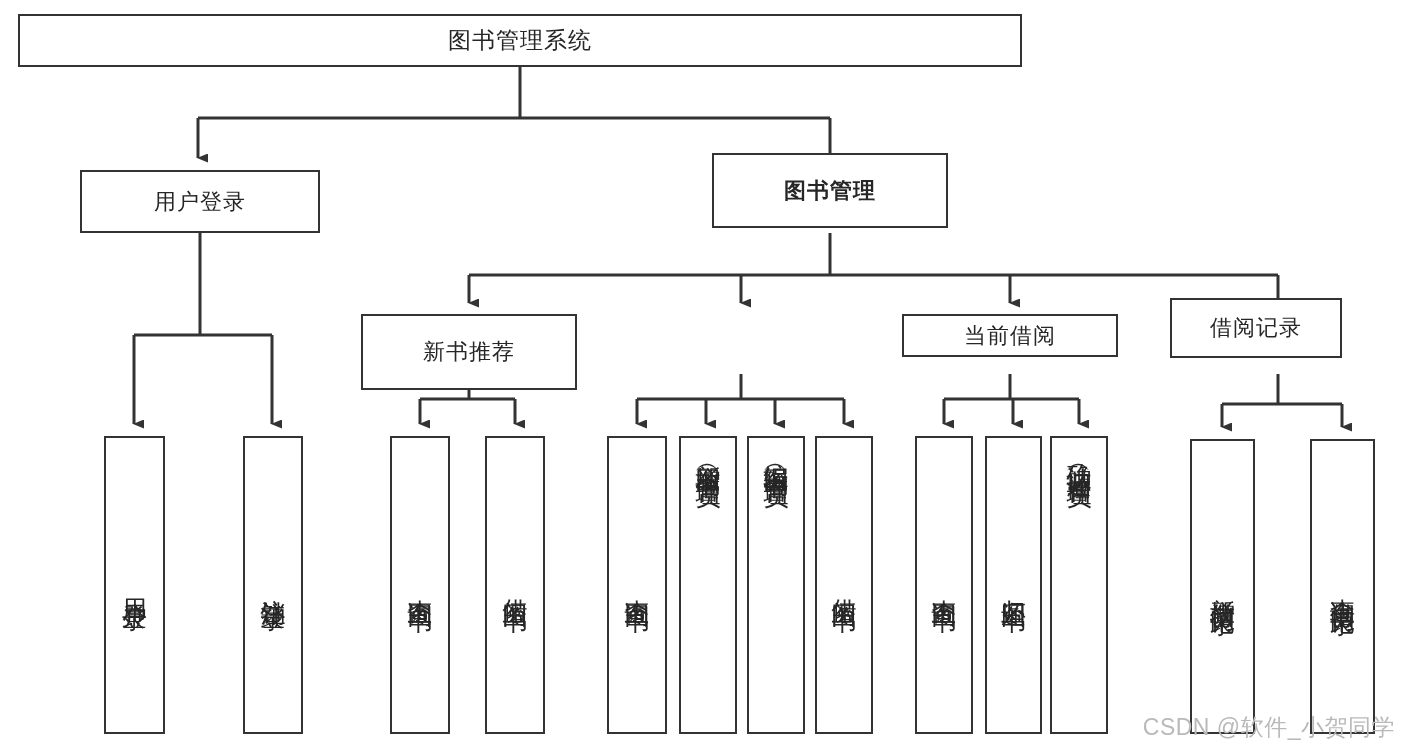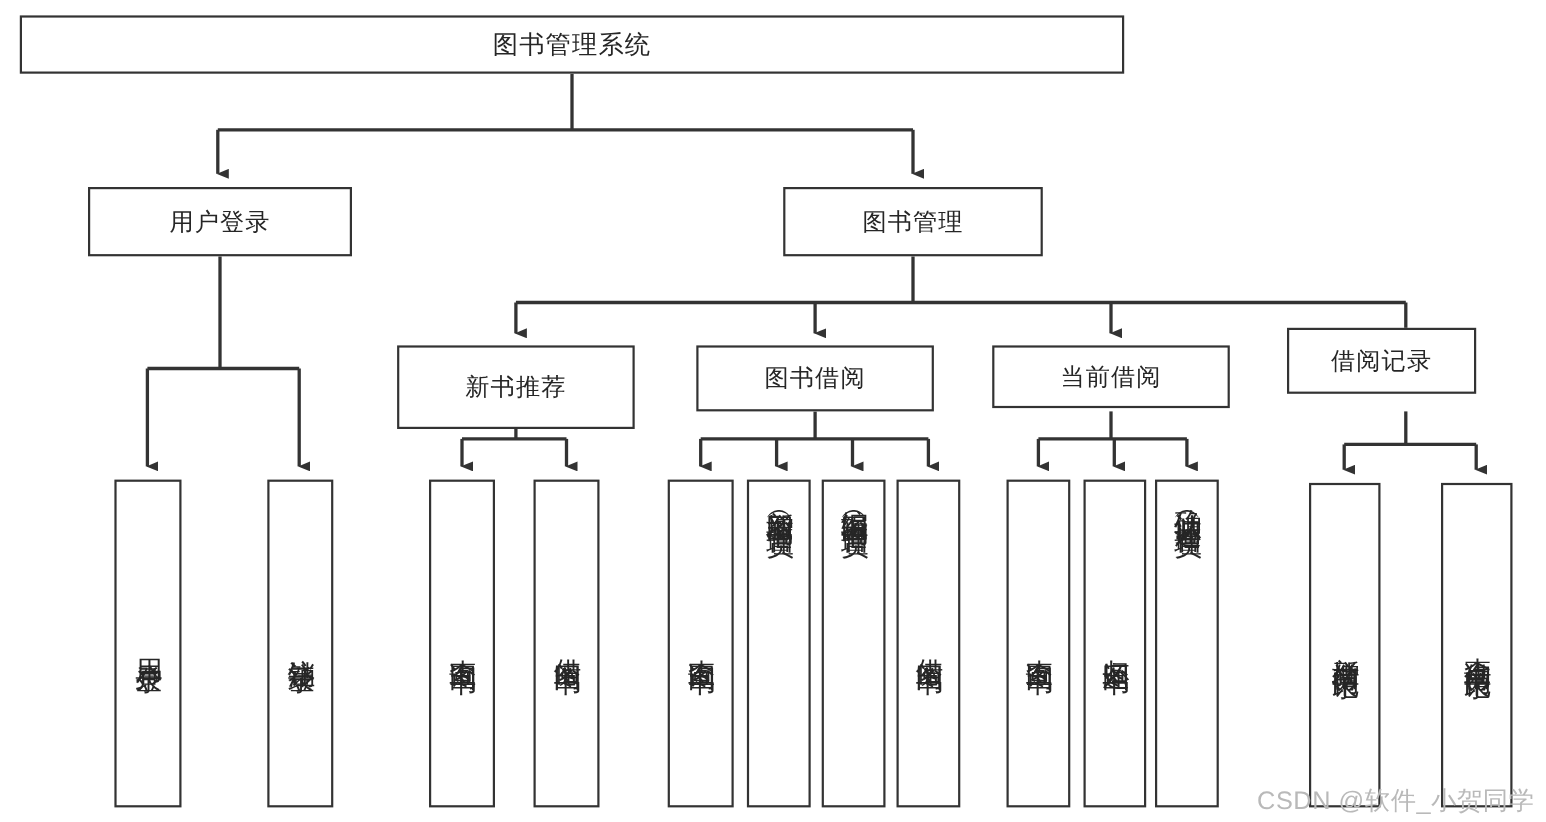--- a/index.html
+++ b/index.html
@@ -134,33 +134,30 @@
   </svg>
 
   <div class="node horiz root" style="left:18px; top:14px; width:1004px; height:53px;">
     <span class="node-label">图书管理系统</span>
   </div>
 
   <div class="node horiz" style="left:80px; top:170px; width:240px; height:63px;">
     <span class="node-label">用户登录</span>
   </div>
 
-  <div class="node horiz" style="left:712px; top:170px; width:236px; height:63px;">
+  <div class="node horiz" style="left:712px; top:153px; width:236px; height:75px;font-weight:bold;">
     <span class="node-label">图书管理</span>
   </div>
 
   <div class="node horiz" style="left:361px; top:314px; width:216px; height:76px;">
     <span class="node-label">新书推荐</span>
   </div>
 
-  <div class="node horiz" style="left:633px; top:314px; width:216px; height:60px;">
-    <span class="node-label">图书借阅</span>
-  </div>
-
-  <div class="node horiz" style="left:902px; top:314px; width:216px; height:57px;">
+
+  <div class="node horiz" style="left:902px; top:314px; width:216px; height:43px;">
     <span class="node-label">当前借阅</span>
   </div>
 
   <div class="node horiz" style="left:1170px; top:298px; width:172px; height:60px;">
     <span class="node-label">借阅记录</span>
   </div>
 
   <div class="node vert centered" style="left:104px; top:436px; width:61px; height:298px;">
     <span class="node-label">用户登录</span>
   </div>

